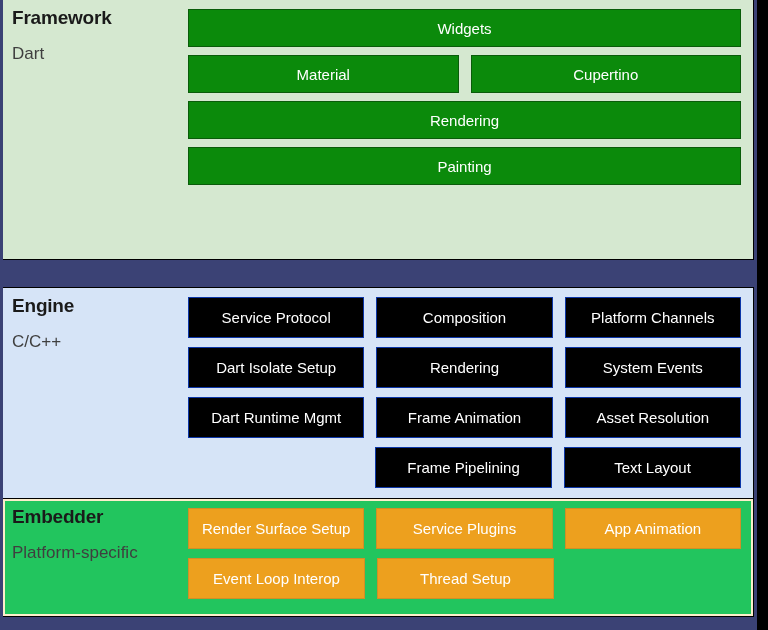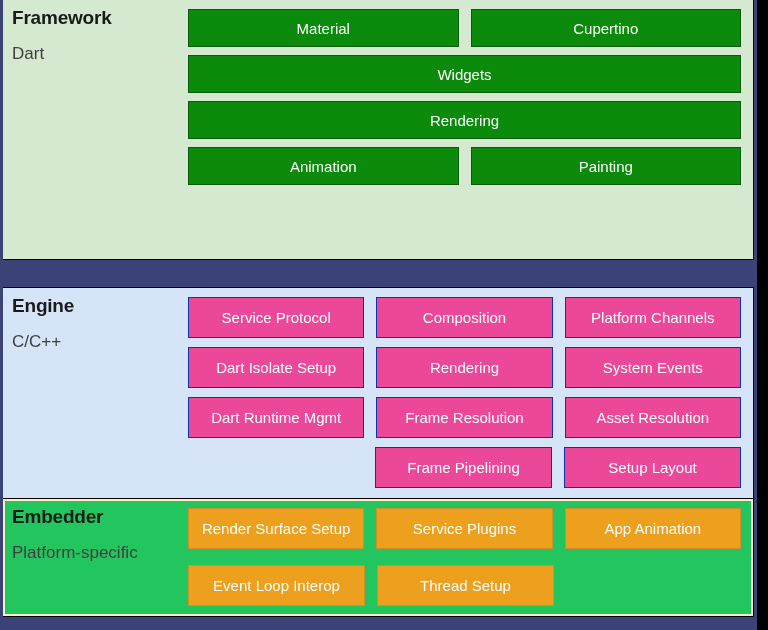--- a/index.html
+++ b/index.html
@@ -90,21 +90,21 @@
 
   .layer-body {
     flex: 1 1 auto;
     padding: 9px 12px 9px 0;
     box-sizing: border-box;
     display: flex;
     flex-direction: column;
   }
   .layer-framework .layer-body { gap: 8px; }
   .layer-engine .layer-body { gap: 9px; }
-  .layer-embedder .layer-body { gap: 16px; }
+  .layer-embedder .layer-body { gap: 9px; }
 
   .row {
     display: flex;
     flex-direction: row;
     gap: 12px;
     height: 38px;
   }
   .layer-engine .row { height: 41px; }
   .layer-embedder .row { height: 41px; }
 
@@ -122,21 +122,21 @@
     white-space: nowrap;
   }
   .box-green {
     background: #0b8a0b;
     border: 1px solid #0a5c0a;
   }
   .box-blue {
     background: #1council;
   }
   .box-blue {
-    background: #ec4899;
+    background: #000000;
     border: 1px solid #0c36a8;
   }
   .box-orange {
     background: #eda01e;
     border: 1px solid #d08f28;
   }
   .box.full   { flex: 1 1 100%; }
   .spacer { flex: 1 1 0; min-width: 0; }
 </style>
 </head>
@@ -145,31 +145,30 @@
 <div id="diagram">
   <div class="frame"></div>
 
   <section class="layer layer-framework">
     <div class="layer-title-col">
       <div class="layer-title">Framework</div>
       <div class="layer-subtitle">Dart</div>
     </div>
     <div class="layer-body">
       <div class="row">
+        <div class="box box-green full">Widgets</div>
+      </div>
+      <div class="row">
         <div class="box box-green">Material</div>
         <div class="box box-green">Cupertino</div>
       </div>
       <div class="row">
-        <div class="box box-green full">Widgets</div>
-      </div>
-      <div class="row">
         <div class="box box-green full">Rendering</div>
       </div>
       <div class="row">
-        <div class="box box-green">Animation</div>
         <div class="box box-green">Painting</div>
       </div>
     </div>
   </section>
 
   <section class="layer layer-engine">
     <div class="layer-title-col">
       <div class="layer-title">Engine</div>
       <div class="layer-subtitle">C/C++</div>
     </div>
@@ -179,27 +178,27 @@
         <div class="box box-blue">Composition</div>
         <div class="box box-blue">Platform Channels</div>
       </div>
       <div class="row">
         <div class="box box-blue">Dart Isolate Setup</div>
         <div class="box box-blue">Rendering</div>
         <div class="box box-blue">System Events</div>
       </div>
       <div class="row">
         <div class="box box-blue">Dart Runtime Mgmt</div>
-        <div class="box box-blue">Frame Resolution</div>
+        <div class="box box-blue">Frame Animation</div>
         <div class="box box-blue">Asset Resolution</div>
       </div>
       <div class="row">
         <div class="spacer"></div>
         <div class="box box-blue">Frame Pipelining</div>
-        <div class="box box-blue">Setup Layout</div>
+        <div class="box box-blue">Text Layout</div>
       </div>
     </div>
   </section>
 
   <section class="layer layer-embedder">
     <div class="layer-title-col">
       <div class="layer-title">Embedder</div>
       <div class="layer-subtitle">Platform-specific</div>
     </div>
     <div class="layer-body">

